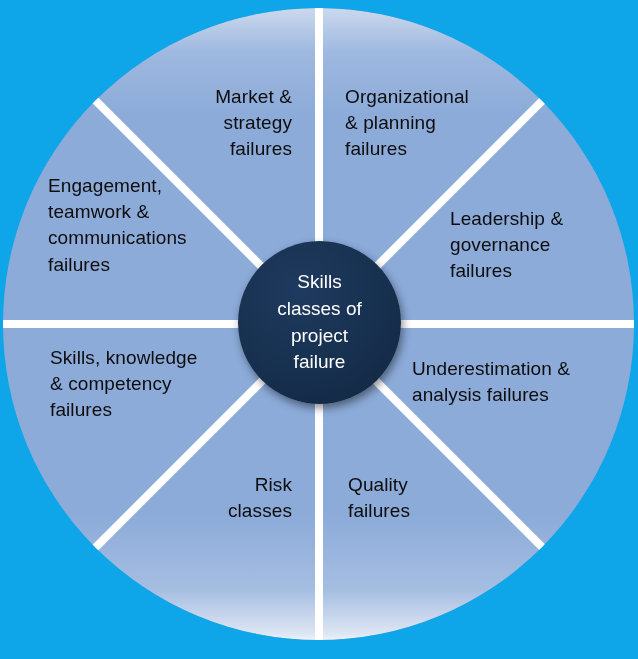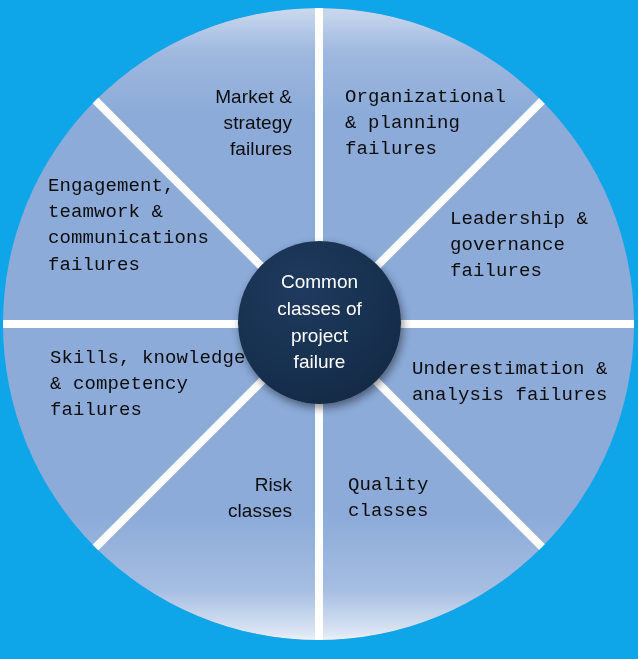--- a/index.html
+++ b/index.html
@@ -85,21 +85,21 @@
   
   .seg-label {
     position: absolute;
     color: #0d0d0d;
     font-size: 19px;
     line-height: 1.38;
     letter-spacing: 0.1px;
     white-space: pre-line;
   }
   .seg-label.align-right { text-align: right; }
-  .seg-label.align-left  { text-align: left; font-family: Liberation Mono, monospace; }
+  .seg-label.align-left  { text-align: left; }
 
   #seg-label-market        { left: 132px; top: 84px;  width: 160px; }
   #seg-label-organizational{ left: 345px; top: 84px;  width: 185px; }
   #seg-label-engagement    { left: 48px;  top: 173px; width: 195px; }
   #seg-label-leadership    { left: 450px; top: 206px; width: 165px; }
   #seg-label-skills        { left: 50px;  top: 345px; width: 200px; }
   #seg-label-underestimation{ left: 412px; top: 356px; width: 200px; }
   #seg-label-risk          { left: 170px; top: 472px; width: 122px; }
   #seg-label-quality       { left: 348px; top: 472px; width: 145px; }
 
@@ -165,22 +165,22 @@
 &amp; competency
 failures</div>
 
   <div class="seg-label align-left" id="seg-label-underestimation">Underestimation &amp;
 analysis failures</div>
 
   <div class="seg-label align-right" id="seg-label-risk">Risk
 classes</div>
 
   <div class="seg-label align-left" id="seg-label-quality">Quality
-classes</div>
+failures</div>
 
   <div id="center-hub">
-    <div id="center-hub-text">Common
+    <div id="center-hub-text">Skills
 classes of
 project
 failure</div>
   </div>
 
 </div>
 
 </body></html>

